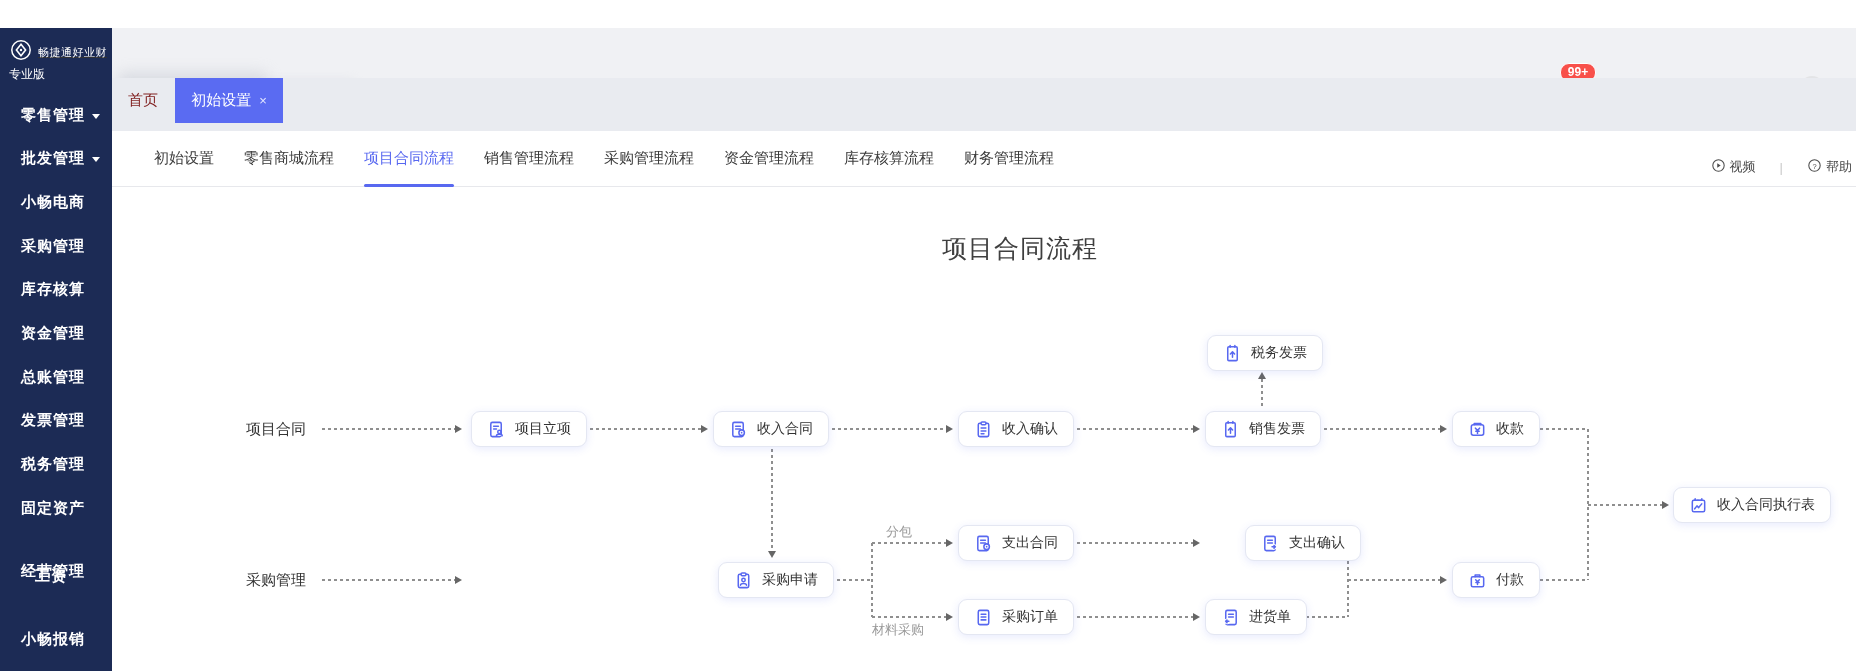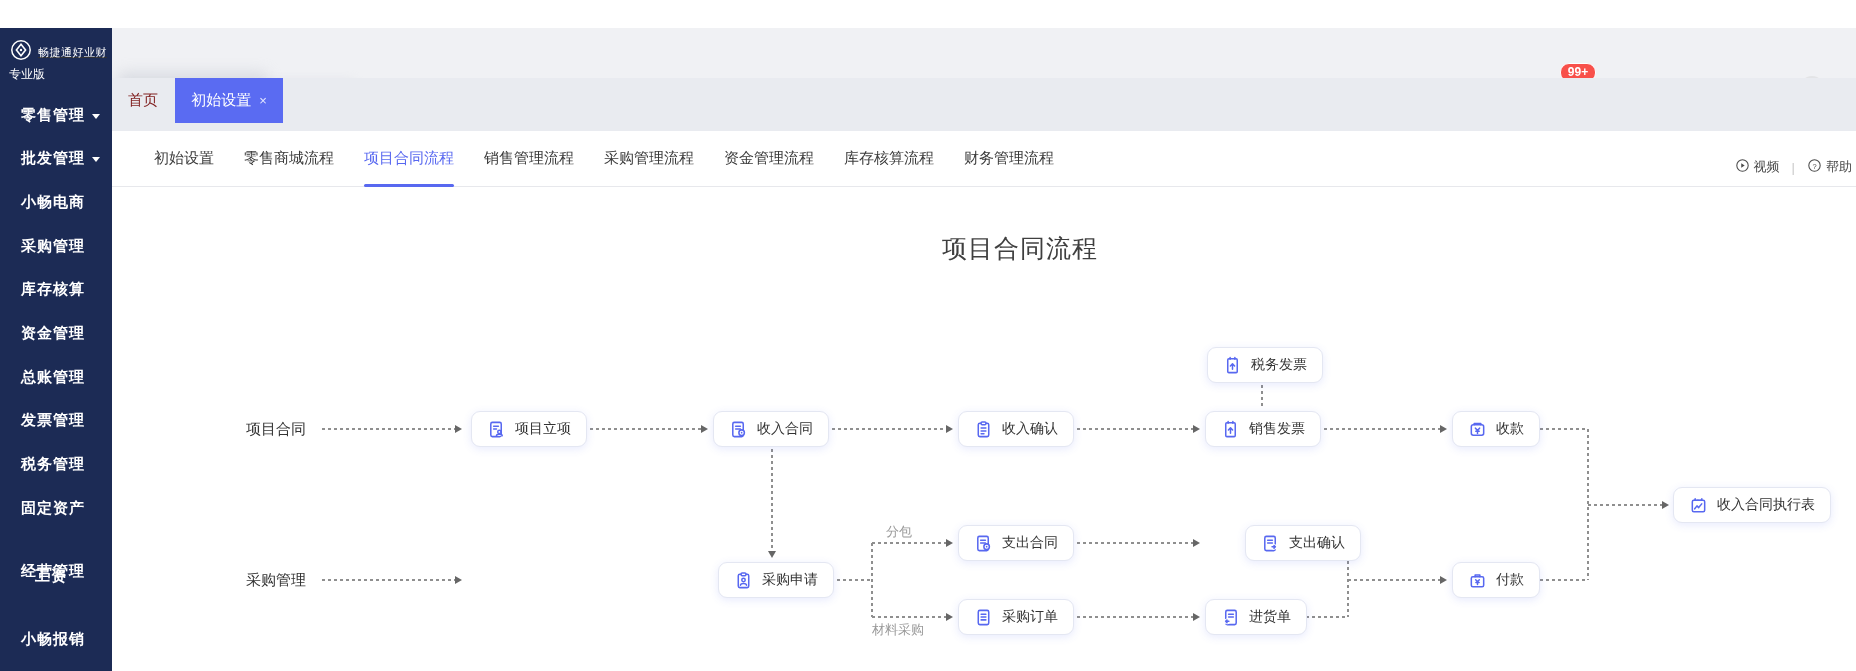--- a/index.html
+++ b/index.html
@@ -41,21 +41,21 @@
   .side-item { position:absolute; left:0; width:112px; height:38px; display:flex; align-items:center; gap:7px;
     padding-left:21px; color:#fff; font-size:15px; font-weight:600; letter-spacing:1px; cursor:pointer; white-space:nowrap; }
   .side-caret { width:0; height:0; border-left:4.5px solid transparent; border-right:4.5px solid transparent; border-top:5.5px solid #fff; margin-top:2px; }
   
   .card { position:absolute; left:112px; top:131px; right:0; bottom:0; background:#fff; }
   .nav { position:absolute; left:112px; top:131px; right:0; height:56px; background:#fff;
     border-bottom:1px solid #e7e8ec; display:flex; align-items:center; gap:30px; padding-left:42px; }
   .nav-tab { font-size:15px; color:#3a3a3a; cursor:pointer; position:relative; height:56px; display:flex; align-items:center; white-space:nowrap; }
   .nav-tab.active { color:#5868f0; }
   .nav-tab.active::after { content:""; position:absolute; left:0; right:0; bottom:0; height:3px; background:#5868f0; border-radius:2px; }
-  .nav-right { position:absolute; right:4px; top:131px; height:72px; display:flex; align-items:center; gap:10px; font-size:13px; color:#4a4a4a; }
+  .nav-right { position:absolute; right:4px; top:131px; height:72px; display:flex; align-items:center; gap:22px; font-size:13px; color:#4a4a4a; }
   .nav-right .sep { color:#c9c9c9; margin:0 2px; }
   .nr-item { display:flex; align-items:center; gap:4px; cursor:pointer; white-space:nowrap; }
   
   .flow-title { position:absolute; left:905px; top:232px; width:230px; text-align:center;
     font-size:25px; color:#3f3f3f; letter-spacing:1px; }
   .flow-node { position:absolute; height:36px; background:#fff; border:1px solid #e4e7f2; border-radius:9px;
     display:flex; align-items:center; gap:9px; padding:0 15px; font-size:14px; color:#333;
     box-shadow:0 2px 8px rgba(88,104,240,.14); cursor:pointer; white-space:nowrap; z-index:3; }
   .flow-node .nicon { display:flex; align-items:center; }
   .lane-label { position:absolute; font-size:15px; color:#333; white-space:nowrap; }
@@ -329,21 +329,21 @@
       <div class="flow-node" style="left: 1452px; top: 411px;">
         <span class="nicon">
           <svg width="19" height="19" viewBox="0 0 20 20" fill="none" stroke="#5868f0" stroke-width="1.6" stroke-linecap="round" stroke-linejoin="round">
             <rect x="3.5" y="5" width="13" height="11" rx="2"></rect>
             <path d="M6.5 5V3.6h7V5"></path>
             <path d="M7.8 8.6l2.2 2.3 2.2-2.3M10 10.9v3.2M8.2 11.8h3.6"></path>
           </svg>
         </span>
         <span>收款</span>
       </div>
-      <div class="flow-node" style="left: 1207px; top: 335px; margin-top: 12px;">
+      <div class="flow-node" style="left: 1207px; top: 335px;">
         <span class="nicon">
           <svg width="19" height="19" viewBox="0 0 20 20" fill="none" stroke="#5868f0" stroke-width="1.6" stroke-linecap="round" stroke-linejoin="round">
             <rect x="5" y="3" width="10" height="14.5" rx="1.2"></rect>
             <path d="M7.5 1.5v1.8M12.5 1.5v1.8"></path>
             <path d="M10 14V8.4M7.8 10.5L10 8.2l2.2 2.3"></path>
           </svg>
         </span>
         <span>税务发票</span>
       </div>
       <div class="flow-node" style="left: 718px; top: 562px;">

